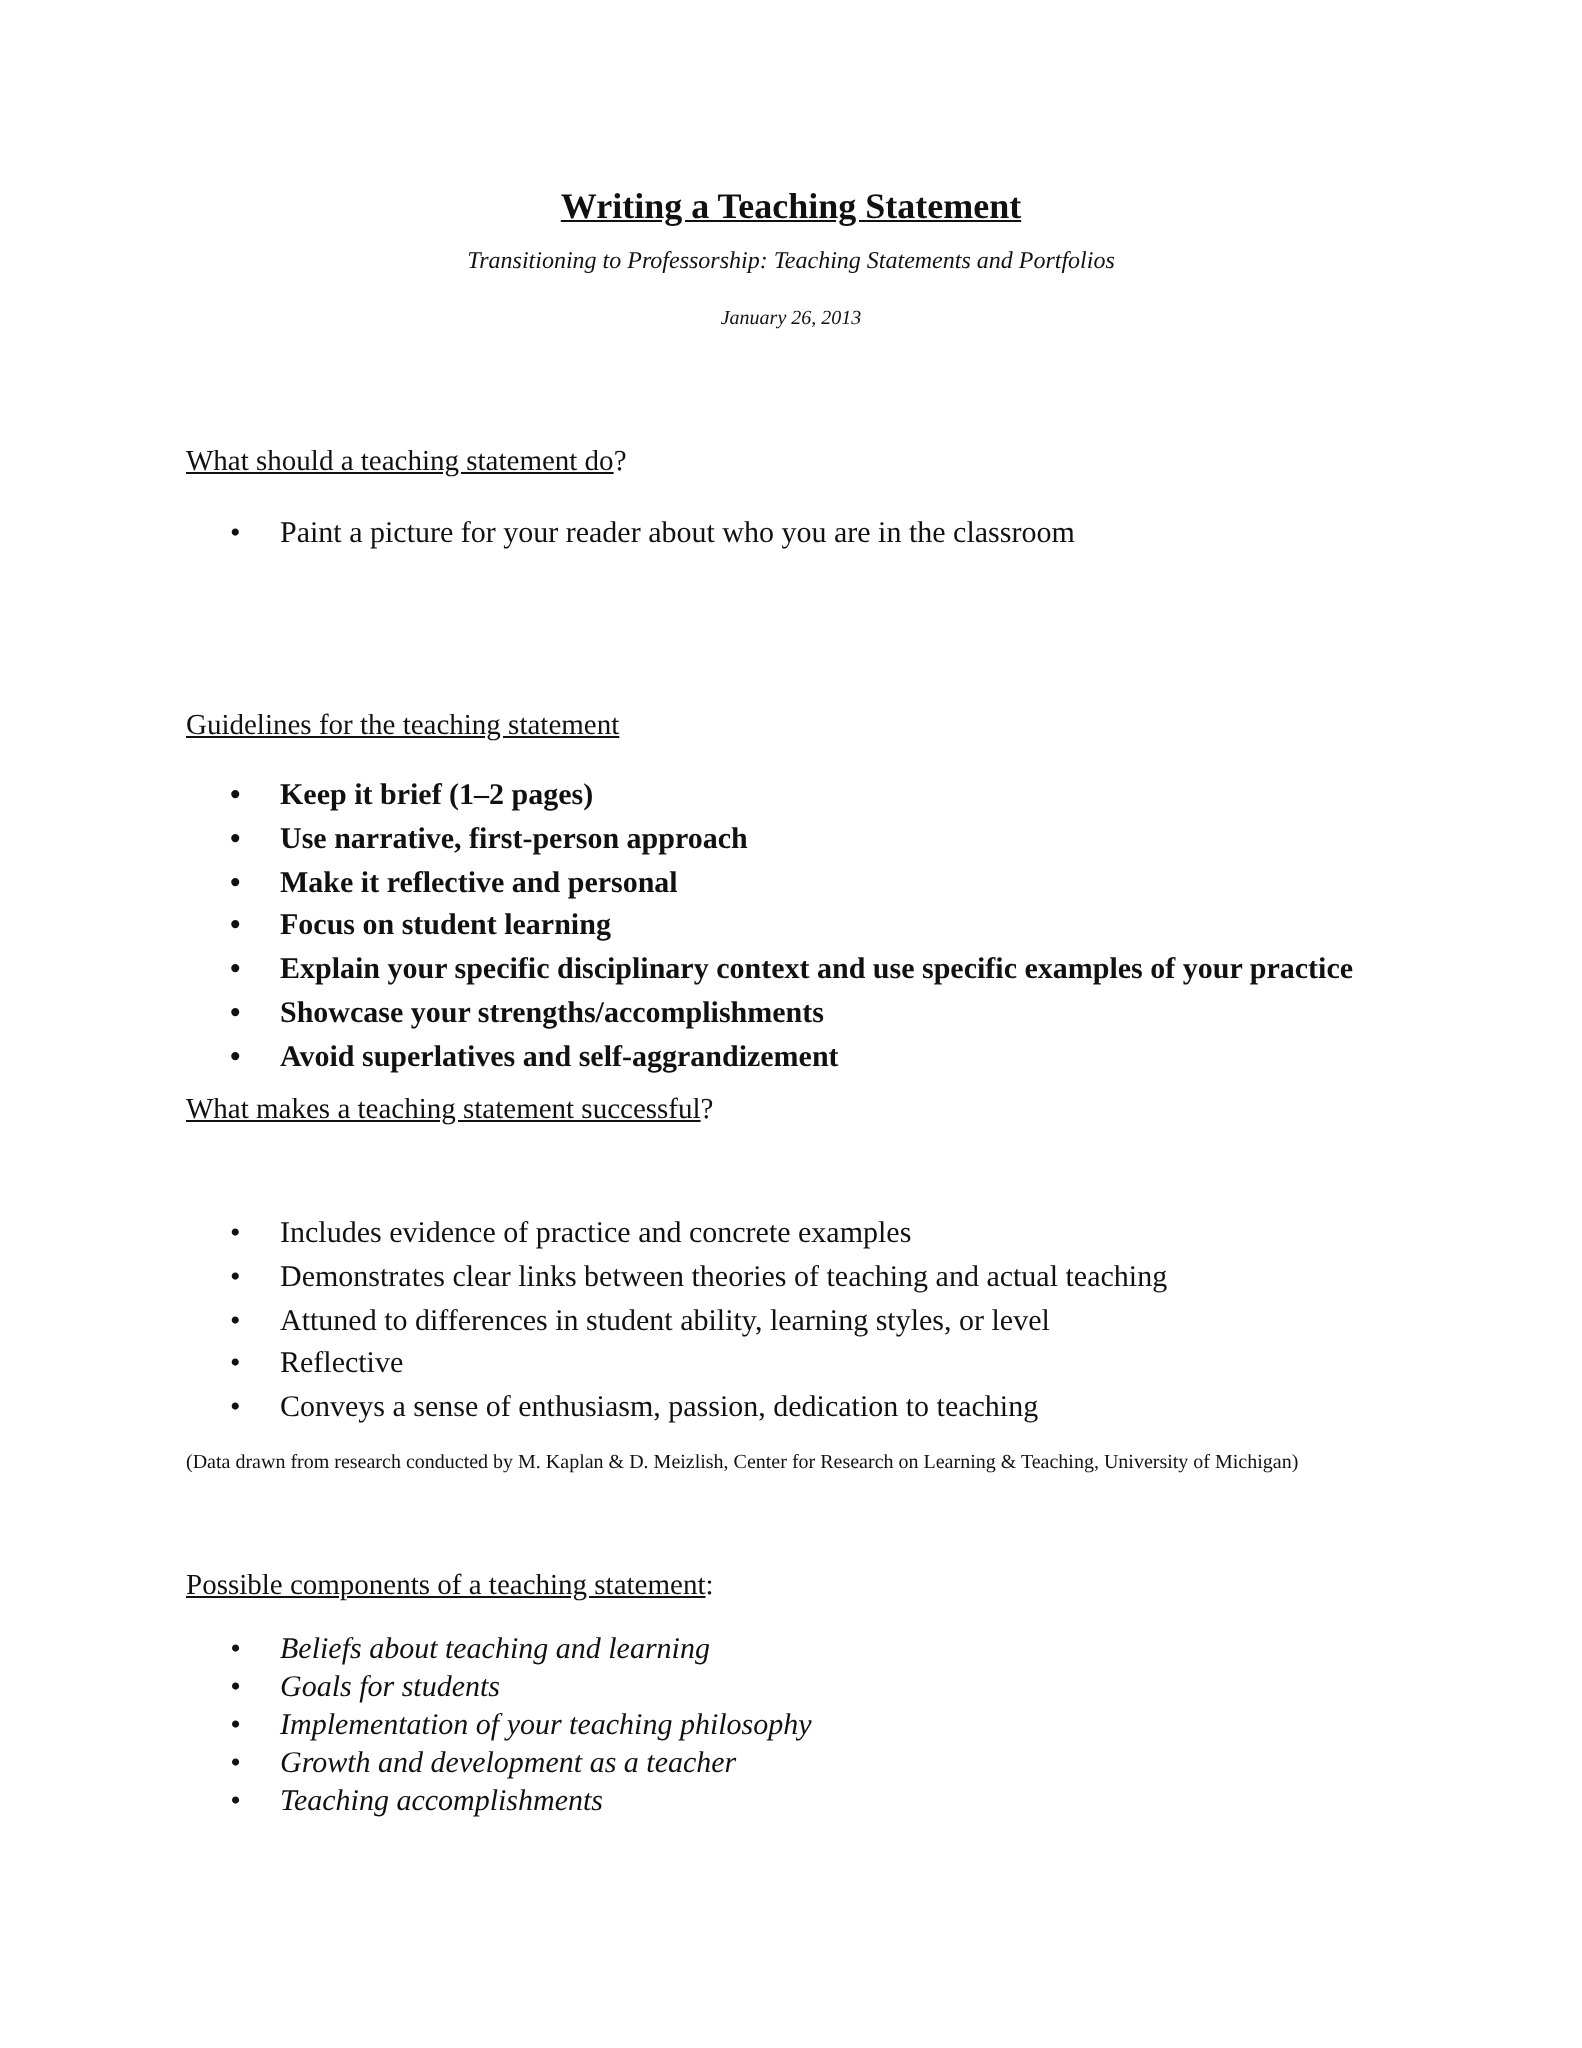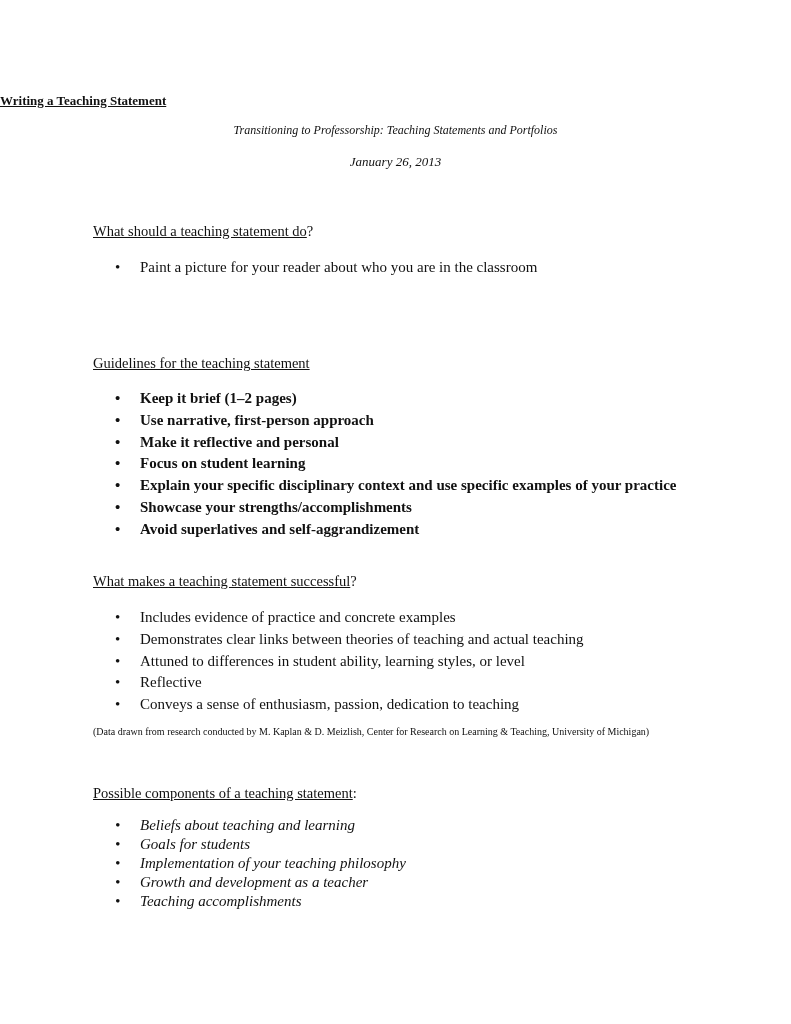--- a/index.html
+++ b/index.html
@@ -1,30 +1,30 @@
 <!DOCTYPE html>
 <html><head>
 <meta charset="utf-8">
 <style>
   html, body { margin: 0; padding: 0; background: #ffffff; }
   body {
     width: 791px; height: 1024px; position: relative; overflow: hidden;
     font-family: "Liberation Serif", "DejaVu Serif", serif; color: #111111;
   }
   .title {
-    position: absolute; left: 0; width: 791px; top: 93px; 
-    font-weight: bold; font-size: 13px; text-decoration: underline;
+    position: absolute; left: 0; width: 791px; top: 93px; text-align: center;
+    font-weight: bold; font-size: 18px; text-decoration: underline;
   }
   .subtitle {
     position: absolute; left: 0; width: 791px; top: 123px; text-align: center;
     font-style: italic; font-size: 12px;
   }
   .date {
     position: absolute; left: 0; width: 791px; top: 154px; text-align: center;
-    font-style: italic; font-size: 13px;
+    font-style: italic; font-size: 10px;
   }
   .heading {
     position: absolute; left: 93px; font-size: 14.5px; white-space: nowrap;
   }
   .heading .u { text-decoration: underline; margin-top: 44px; }
   ul.bullets {
     position: absolute; left: 0; margin: 0; padding: 0; list-style: none;
     font-size: 15px;
   }
   ul.bullets li {
@@ -59,21 +59,21 @@
   <ul class="bullets" style="top:388px; line-height:21.8px;font-weight:bold;">
     <li>Keep it brief (1–2 pages)</li>
     <li>Use narrative, first-person approach</li>
     <li>Make it reflective and personal</li>
     <li>Focus on student learning</li>
     <li>Explain your specific disciplinary context and use specific examples of your practice</li>
     <li>Showcase your strengths/accomplishments</li>
     <li>Avoid superlatives and self-aggrandizement</li>
   </ul>
 
-  <div class="heading" style="top:573px;">
+  <div class="heading" style="top:547px;">
     <span class="u">What makes a teaching statement successful</span><span>?</span>
   </div>
   <ul class="bullets" style="top:607px; line-height:21.8px;">
     <li>Includes evidence of practice and concrete examples</li>
     <li>Demonstrates clear links between theories of teaching and actual teaching</li>
     <li>Attuned to differences in student ability, learning styles, or level</li>
     <li>Reflective</li>
     <li>Conveys a sense of enthusiasm, passion, dedication to teaching</li>
   </ul>
   <div class="note">(Data drawn from research conducted by M. Kaplan &amp; D. Meizlish, Center for Research on Learning &amp; Teaching, University of Michigan)</div>

